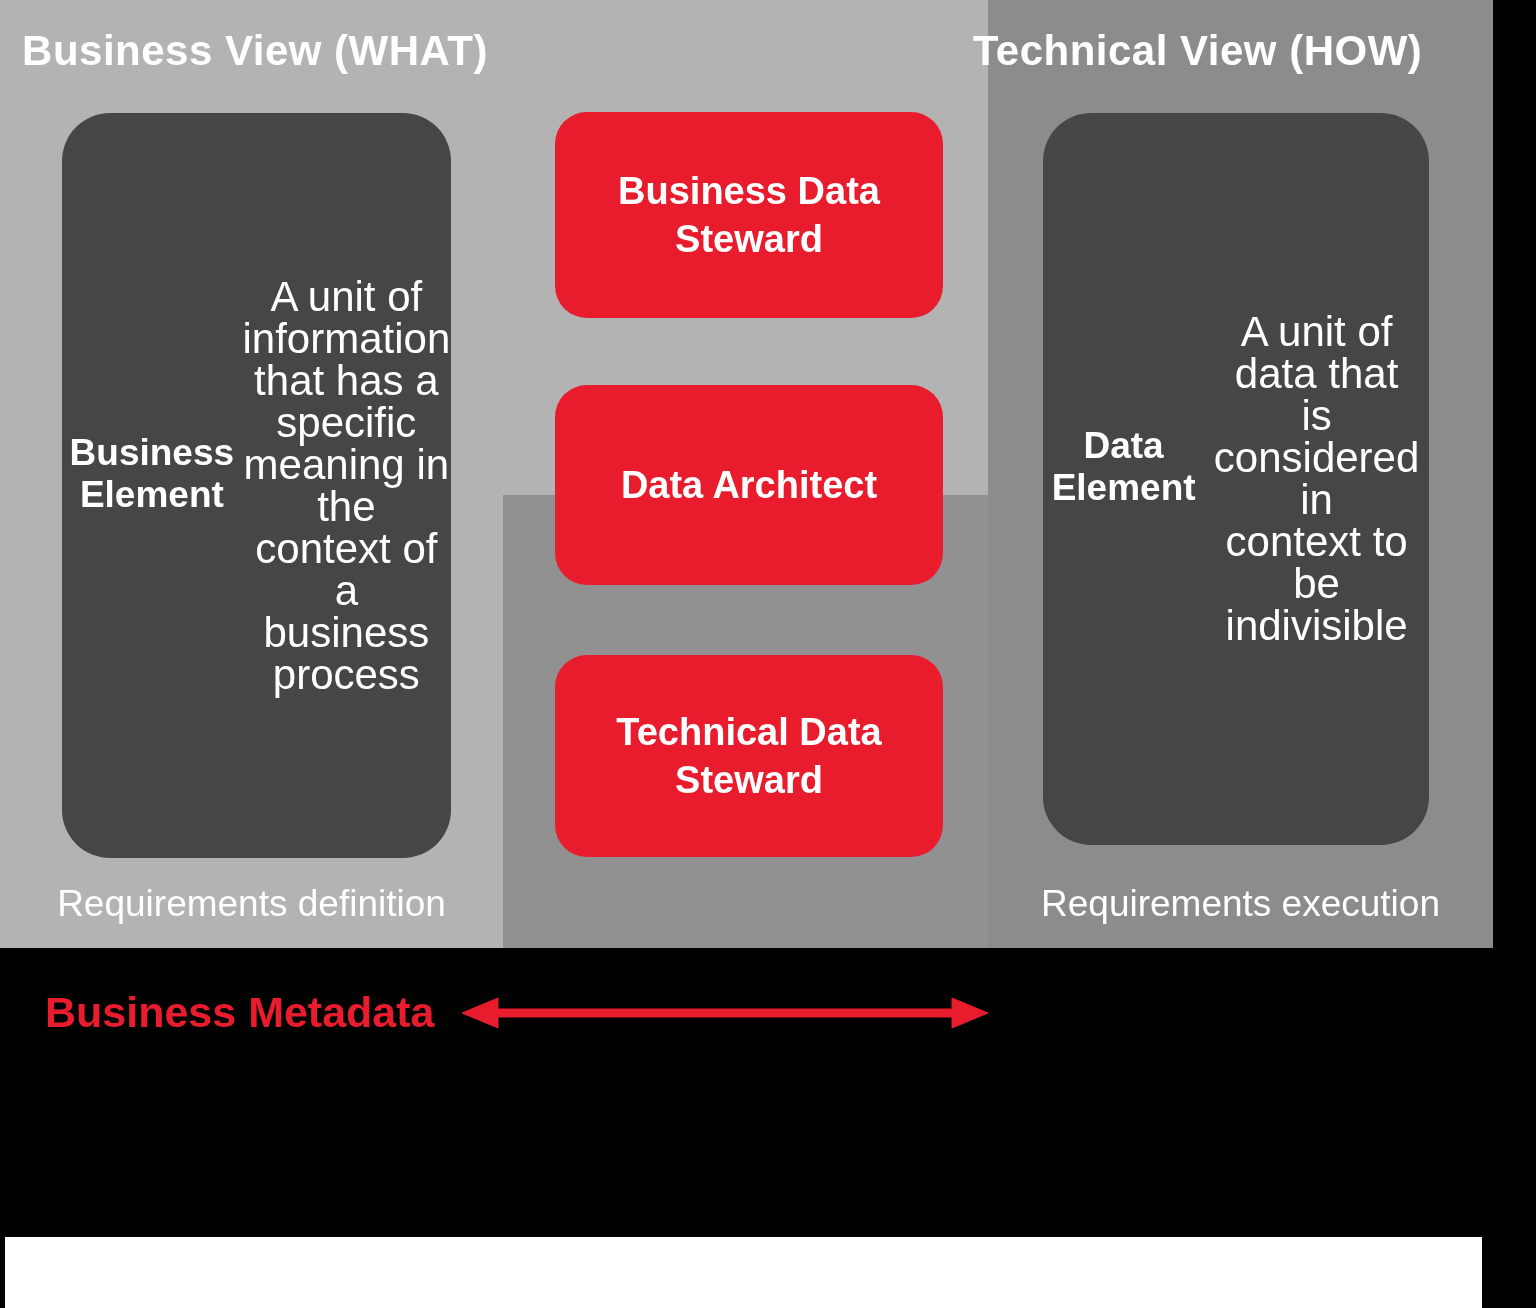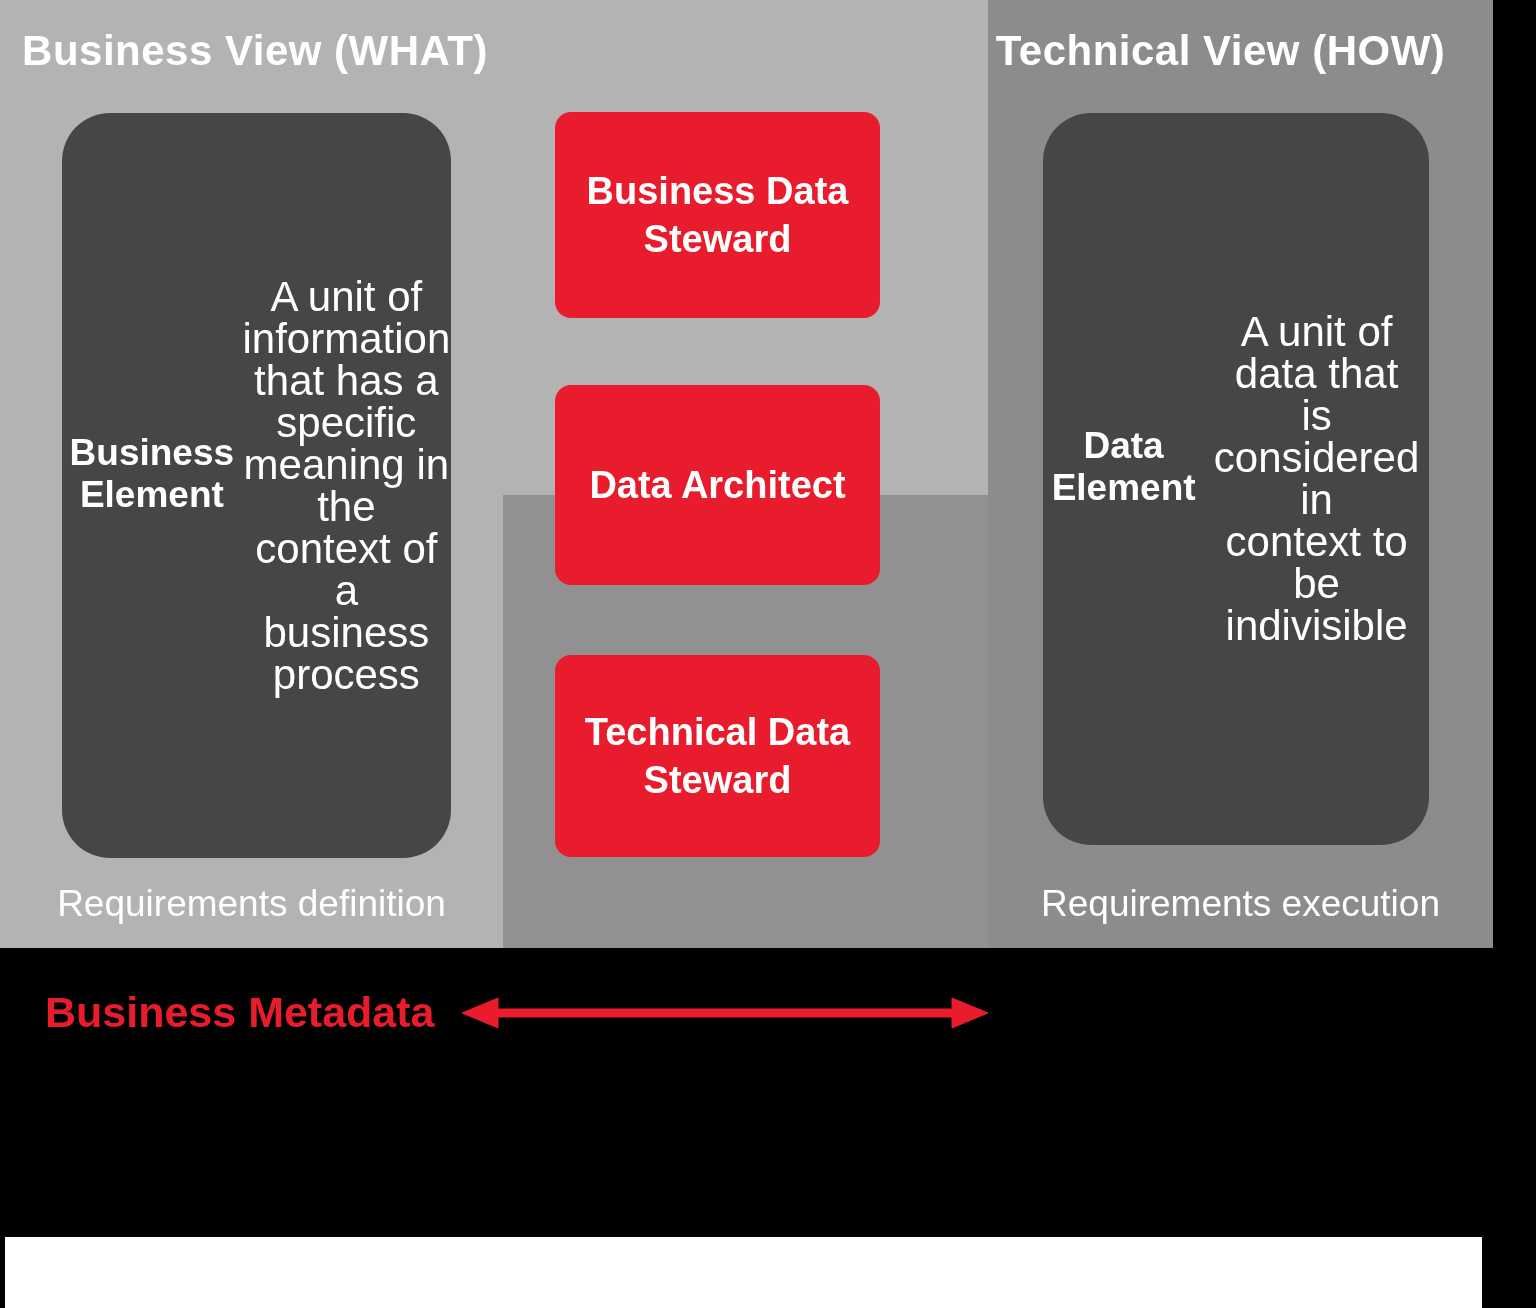--- a/index.html
+++ b/index.html
@@ -21,21 +21,21 @@
   .panel-title {
     position: absolute;
     color: var(--white, #ffffff);
     font-weight: bold;
     font-size: 42px;
     line-height: 50px;
     text-align: center;
     letter-spacing: 0.5px;
   }
   .panel-title.business  { left: 0;     top: 26px; width: 510px; }
-  .panel-title.technical { left: 968px; top: 26px; width: 505px; }
+  .panel-title.technical { left: 945px; top: 26px; width: 505px; }
 
   
   .card {
     position: absolute;
     background: var(--dark-gray, #464646);
     border-radius: 48px;
     color: var(--white, #ffffff);
     display: flex;
     flex-direction: row;
     align-items: center;
@@ -44,23 +44,23 @@
   }
   .card.business  { left: 62px;   top: 113px; width: 389px; height: 745px; }
   .card.technical { left: 1043px; top: 113px; width: 386px; height: 732px; }
   .card-title { font-size: 37px; font-weight: bold; margin-bottom: 24px; }
   .card-desc  { font-size: 42px; line-height: 42px; white-space: pre-line; }
 
   
   .role {
     position: absolute;
     left: 555px;
-    width: 325px;
+    width: 388px;
     background: var(--red, #e81c2c);
-    border-radius: 16px;
+    border-radius: 32px;
     color: var(--white, #ffffff);
     display: flex;
     align-items: center;
     justify-content: center;
     text-align: center;
     font-size: 38px;
     font-weight: bold;
     line-height: 48px;
     white-space: pre-line;
   }

